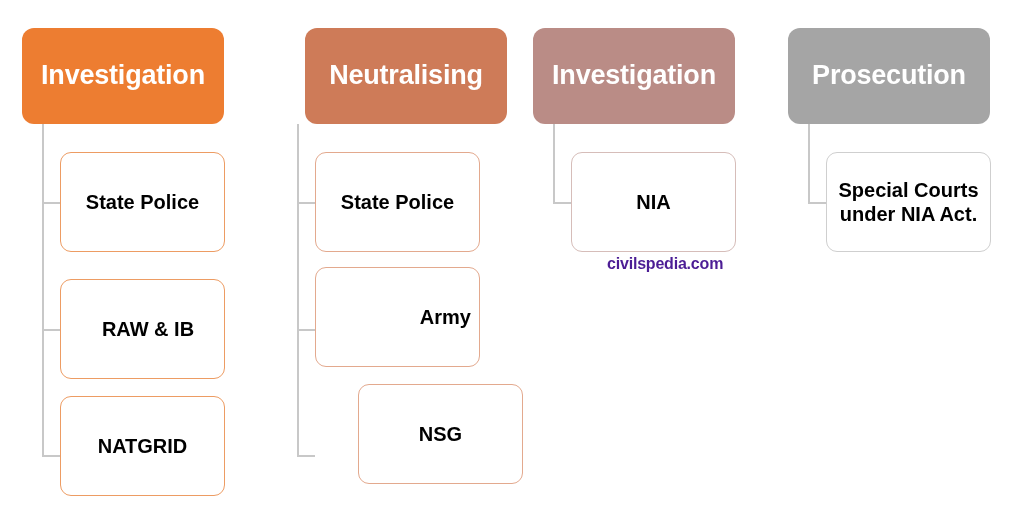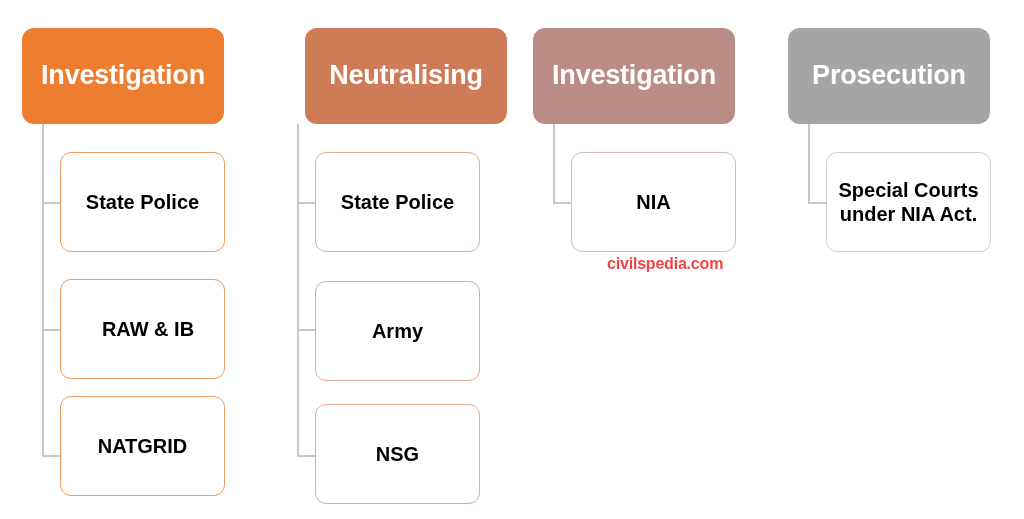--- a/index.html
+++ b/index.html
@@ -85,21 +85,21 @@
     font-weight: bold;
     text-align: center;
     line-height: 1.22;
   }
 
   
   .watermark {
     position: absolute;
     font-size: 16px;
     font-weight: bold;
-    color: #ef4444;
+    color: #4c1d95;
     letter-spacing: -0.2px;
     white-space: nowrap;
   }
 </style>
 </head>
 <body>
 
 <div id="canvas">
     <div class="column" style="left: 22px;">
       <div class="header-box" style="background: rgb(237, 125, 49);">
@@ -122,25 +122,25 @@
     <div class="column" style="left: 277px;">
       <div class="header-box" style="background: rgb(206, 123, 88); margin-left: 28px;">
         <span class="header-label">Neutralising</span>
       </div>
       <div class="trunk" style="top: 124px; height: 331px;"></div>
       <div class="stub" style="top: 202px; width: 18px;"></div>
       <div class="child-box" style="top: 152px; border-color: rgb(227, 169, 142);">
         <span class="child-label">State Police</span>
       </div>
       <div class="stub" style="top: 329px; width: 18px;"></div>
-      <div class="child-box" style="top: 281px; border-color: rgb(227, 169, 142);">
+      <div class="child-box" style="top: 267px; border-color: rgb(227, 169, 142); justify-content: flex-end;">
         <span class="child-label">Army</span>
       </div>
       <div class="stub" style="top: 455px; width: 18px;"></div>
-      <div class="child-box" style="top: 404px; border-color: rgb(227, 169, 142);">
+      <div class="child-box" style="top: 384px; border-color: rgb(227, 169, 142); margin-left: 43px;">
         <span class="child-label">NSG</span>
       </div>
     </div>
     <div class="column" style="left: 788px;">
       <div class="header-box" style="background: rgb(165, 165, 165);">
         <span class="header-label">Prosecution</span>
       </div>
       <div class="trunk" style="top: 124px; height: 78px;"></div>
       <div class="stub" style="top: 202px; width: 18px;"></div>
       <div class="child-box" style="top: 152px; border-color: rgb(207, 207, 207);">

